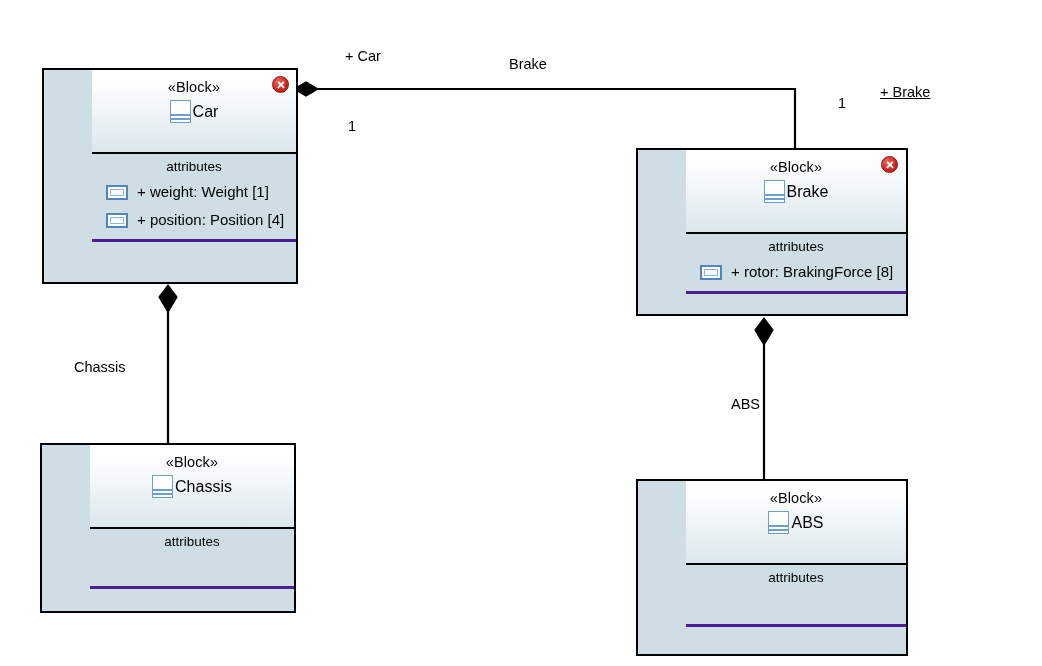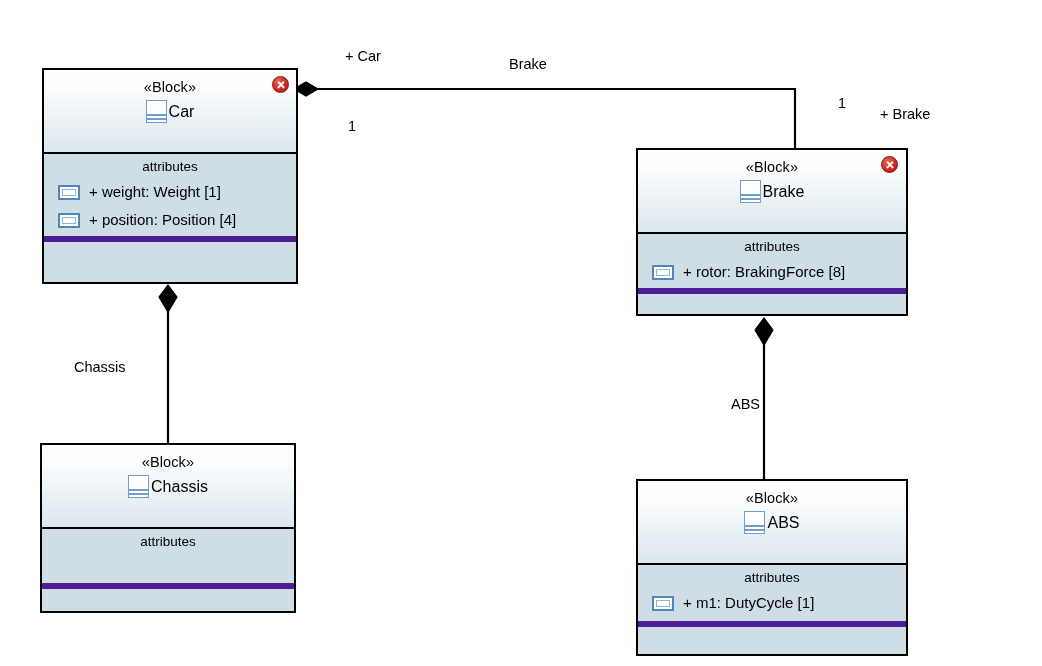--- a/index.html
+++ b/index.html
@@ -24,20 +24,21 @@
     background: #ffffff;
   }
 
   
   .block {
     position: absolute;
     box-sizing: border-box;
     border: 2px solid #000000;
     background: #cfdde4;
     overflow: hidden;
+    padding-left: 48px;
   }
   .block-header {
     position: relative;
     box-sizing: border-box;
     background: linear-gradient(to bottom, #ffffff 0%, #fbfdfe 22%, #e7eff3 70%, #dbe7ed 100%);
     border-bottom: 2px solid #000000;
     text-align: center;
     padding-top: 9px;
   }
   .stereotype {
@@ -102,21 +103,21 @@
     border-radius: 1px;
   }
   .error-badge::before { transform: translate(-50%,-50%) rotate(45deg); }
   .error-badge::after  { transform: translate(-50%,-50%) rotate(-45deg); }
 
   
   .compartment {
     position: relative;
     box-sizing: border-box;
     background: #cfdde4;
-    border-bottom: 6px solid #4c1d95;
+    border-bottom: 3px solid #4c1d95;
   }
   .compartment-title {
     text-align: center;
     font-size: 13.5px;
     line-height: 16px;
     padding-top: 5px;
     padding-bottom: 3px;
     color: #000000;
   }
   .attr-row {
@@ -192,21 +193,21 @@
     <g>
       <path d="M 764 336 L 764 479" fill="none" stroke="#000000" stroke-width="2.2"></path>
       <polygon points="764,318 773,330 764,345 755,330" fill="#000000" stroke="#000000" stroke-width="1.2"></polygon>
     </g>
   </svg>
 
   <div class="conn-label" style="left:345px; top:48px;">+ Car</div>
   <div class="conn-label" style="left:348px; top:118px;">1</div>
   <div class="conn-label" style="left:509px; top:56px;">Brake</div>
   <div class="conn-label" style="left:838px; top:95px;">1</div>
-  <div class="conn-label" style="left:880px; top:106px;">+ Brake</div>
+  <div class="conn-label" style="left:880px; top:84px;text-decoration:underline;">+ Brake</div>
 
   <div class="conn-label" style="left:74px; top:359px;">Chassis</div>
 
   <div class="conn-label" style="left:731px; top:396px;">ABS</div>
 
   <div class="block" style="left:42px; top:68px; width:256px; height:216px;">
     <div class="block-header" style="height:84px;">
       <div class="stereotype">«Block»</div>
       <div class="name-row">
         <span class="block-icon"></span>
@@ -271,22 +272,18 @@
     <div class="block-header" style="height:84px;">
       <div class="stereotype">«Block»</div>
       <div class="name-row">
         <span class="block-icon"></span>
         <span class="block-name">ABS</span>
       </div>
     </div>
 
     <div class="compartment" style="height:62px;">
       <div class="compartment-title">attributes</div>
-      <div class="attr-row">
-        <span class="attr-icon"></span>
-        <span class="attr-text">+ m1: DutyCycle [1]</span>
-      </div>
     </div>
 
     <div class="footer-compartment" style="height:27px;"></div>
   </div>
 
 </div>
 
 </body></html>

